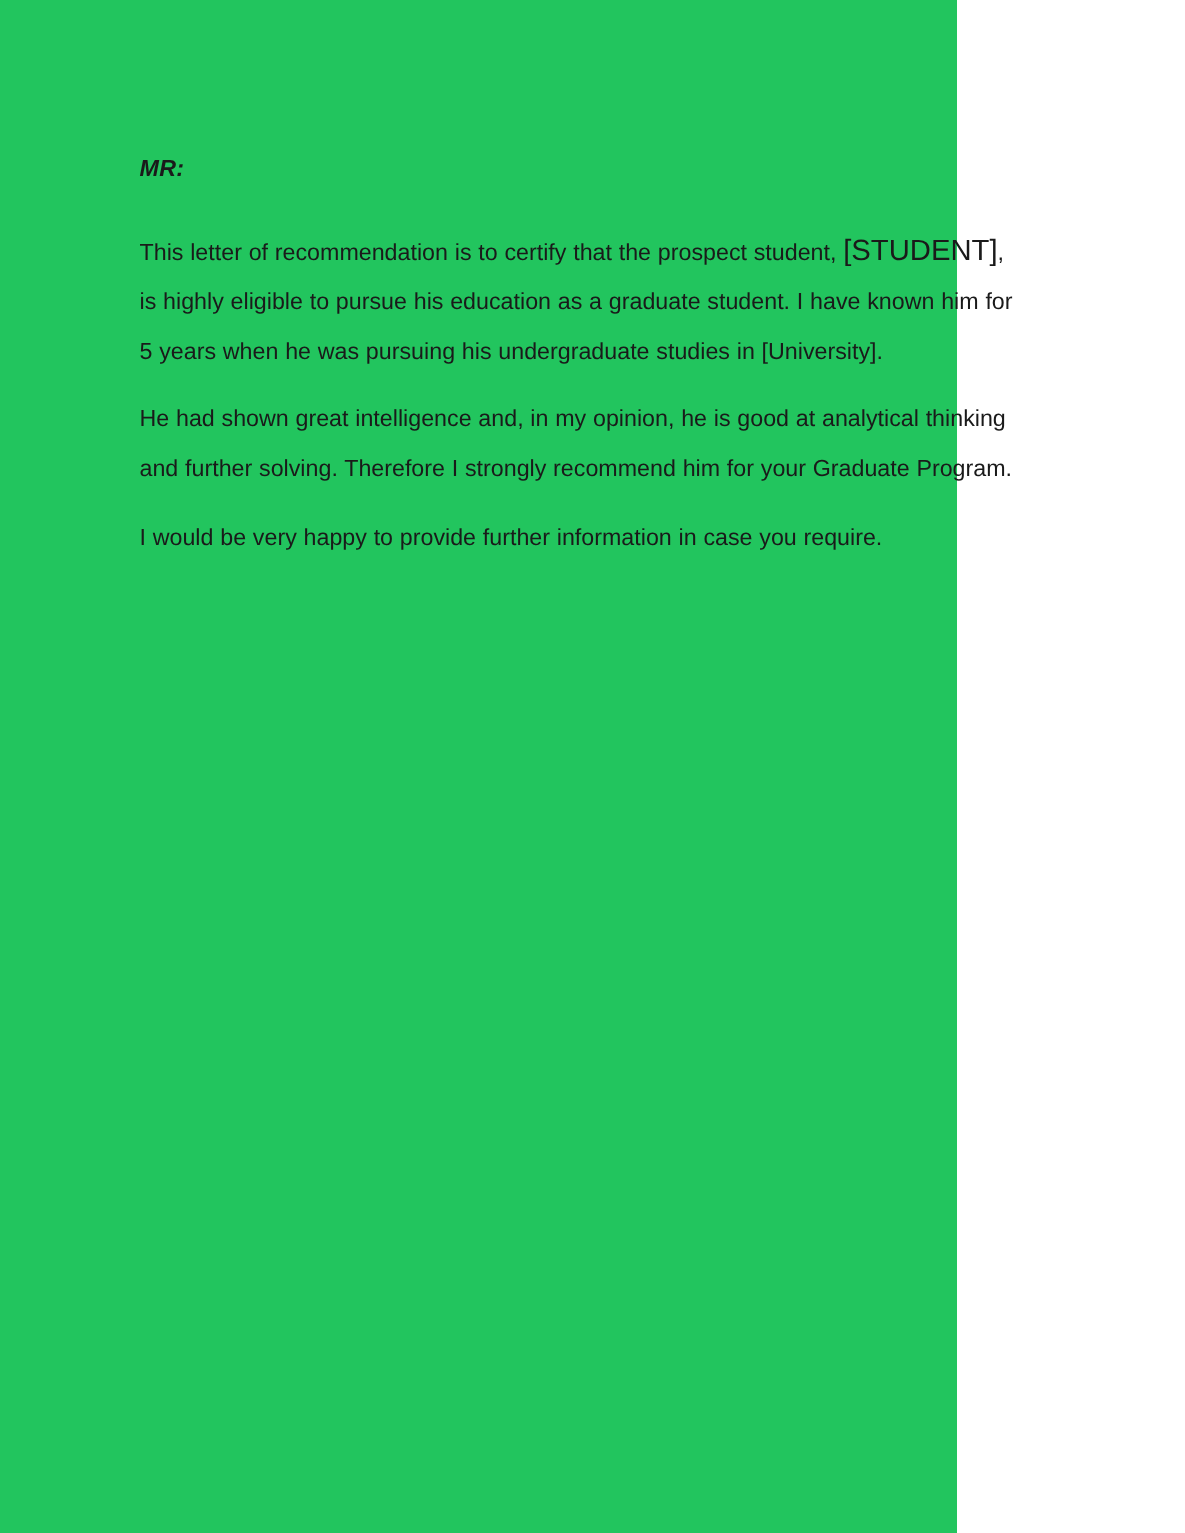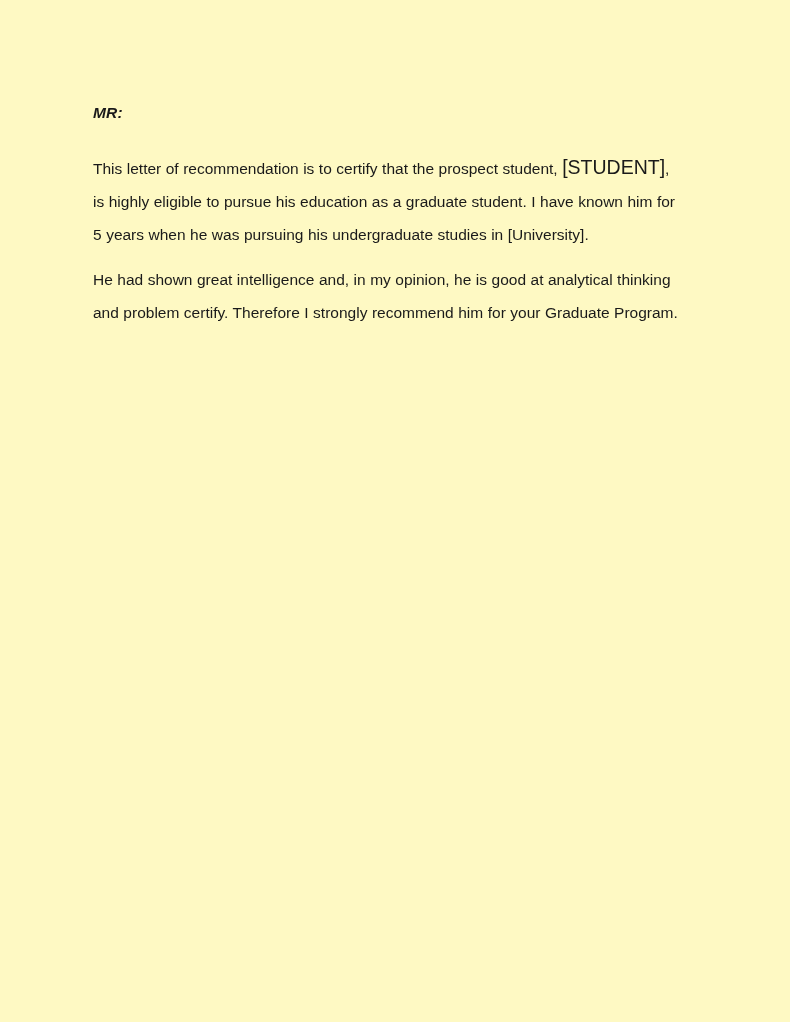--- a/index.html
+++ b/index.html
@@ -11,23 +11,23 @@
     width: 790px;
     height: 1022px;
     font-family: "Liberation Sans", sans-serif;
     color: #1a1a1a;
     -webkit-font-smoothing: antialiased;
     overflow: hidden;
   }
 
   .page {
     position: relative;
-    width: 790px;
+    width: 638px;
     height: 1022px;
-    background: #fef9c3;
+    background: #22c55e;
     box-sizing: border-box;
   }
 
   .content {
     position: absolute;
     left: 93px;
     top: 104px;
     width: 592px;
   }
 
@@ -71,22 +71,23 @@
 </head>
 <body>
 
 <div class="page">
   <div class="content">
 
     <p class="salutation">MR:</p>
 
     <p class="para"><span>This letter of recommendation is to certify that the prospect student, </span><span class="bigplaceholder">[STUDENT]</span><span>, is highly eligible to pursue his education as a graduate student. I have known him for 5 years when he was pursuing his undergraduate studies in [University].</span></p>
 
-    <p class="para">He had shown great intelligence and, in my opinion, he is good at analytical thinking and problem certify. Therefore I strongly recommend him for your Graduate Program.</p>
+    <p class="para">He had shown great intelligence and, in my opinion, he is good at analytical thinking and further solving. Therefore I strongly recommend him for your Graduate Program.</p>
 
+    <p class="para">I would be very happy to provide further information in case you require.</p>
 
     <div class="gap-before-closing"></div>
 
 
     <div class="gap-before-signature"></div>
 
 
   </div>
 </div>
 

